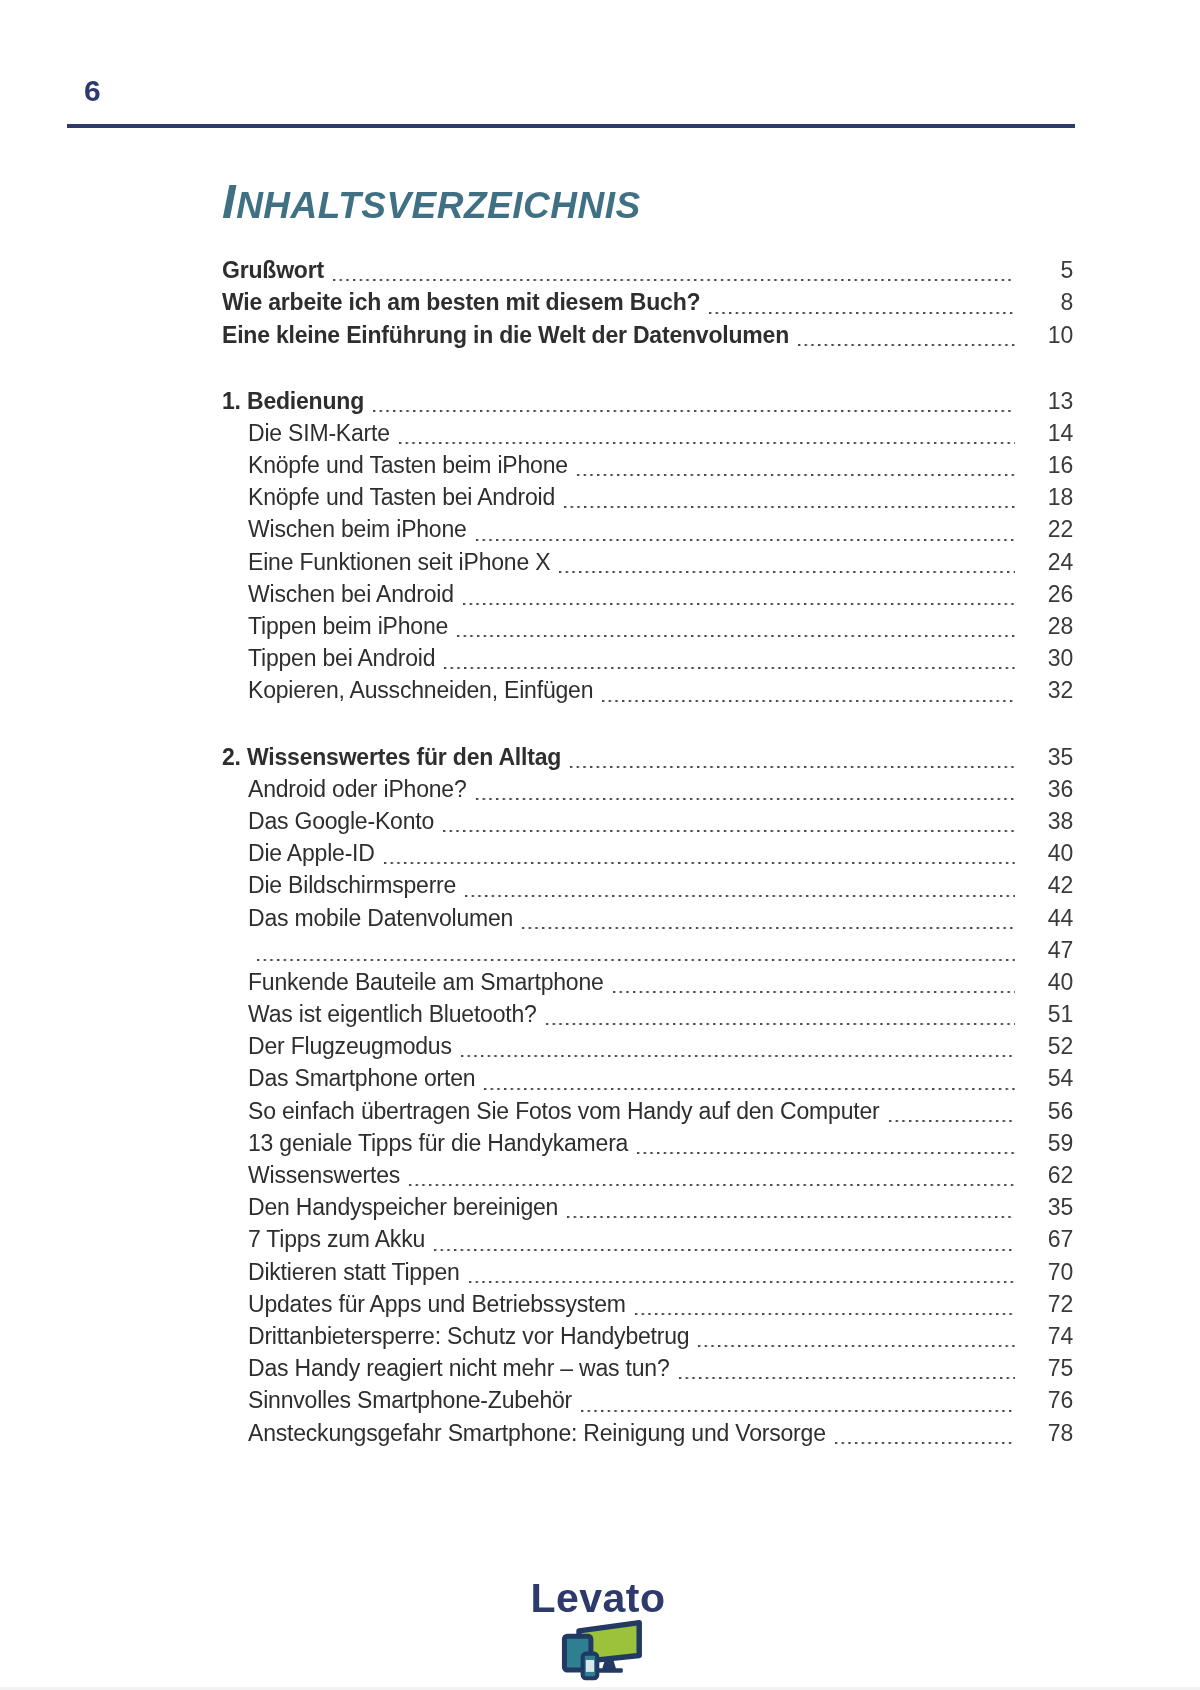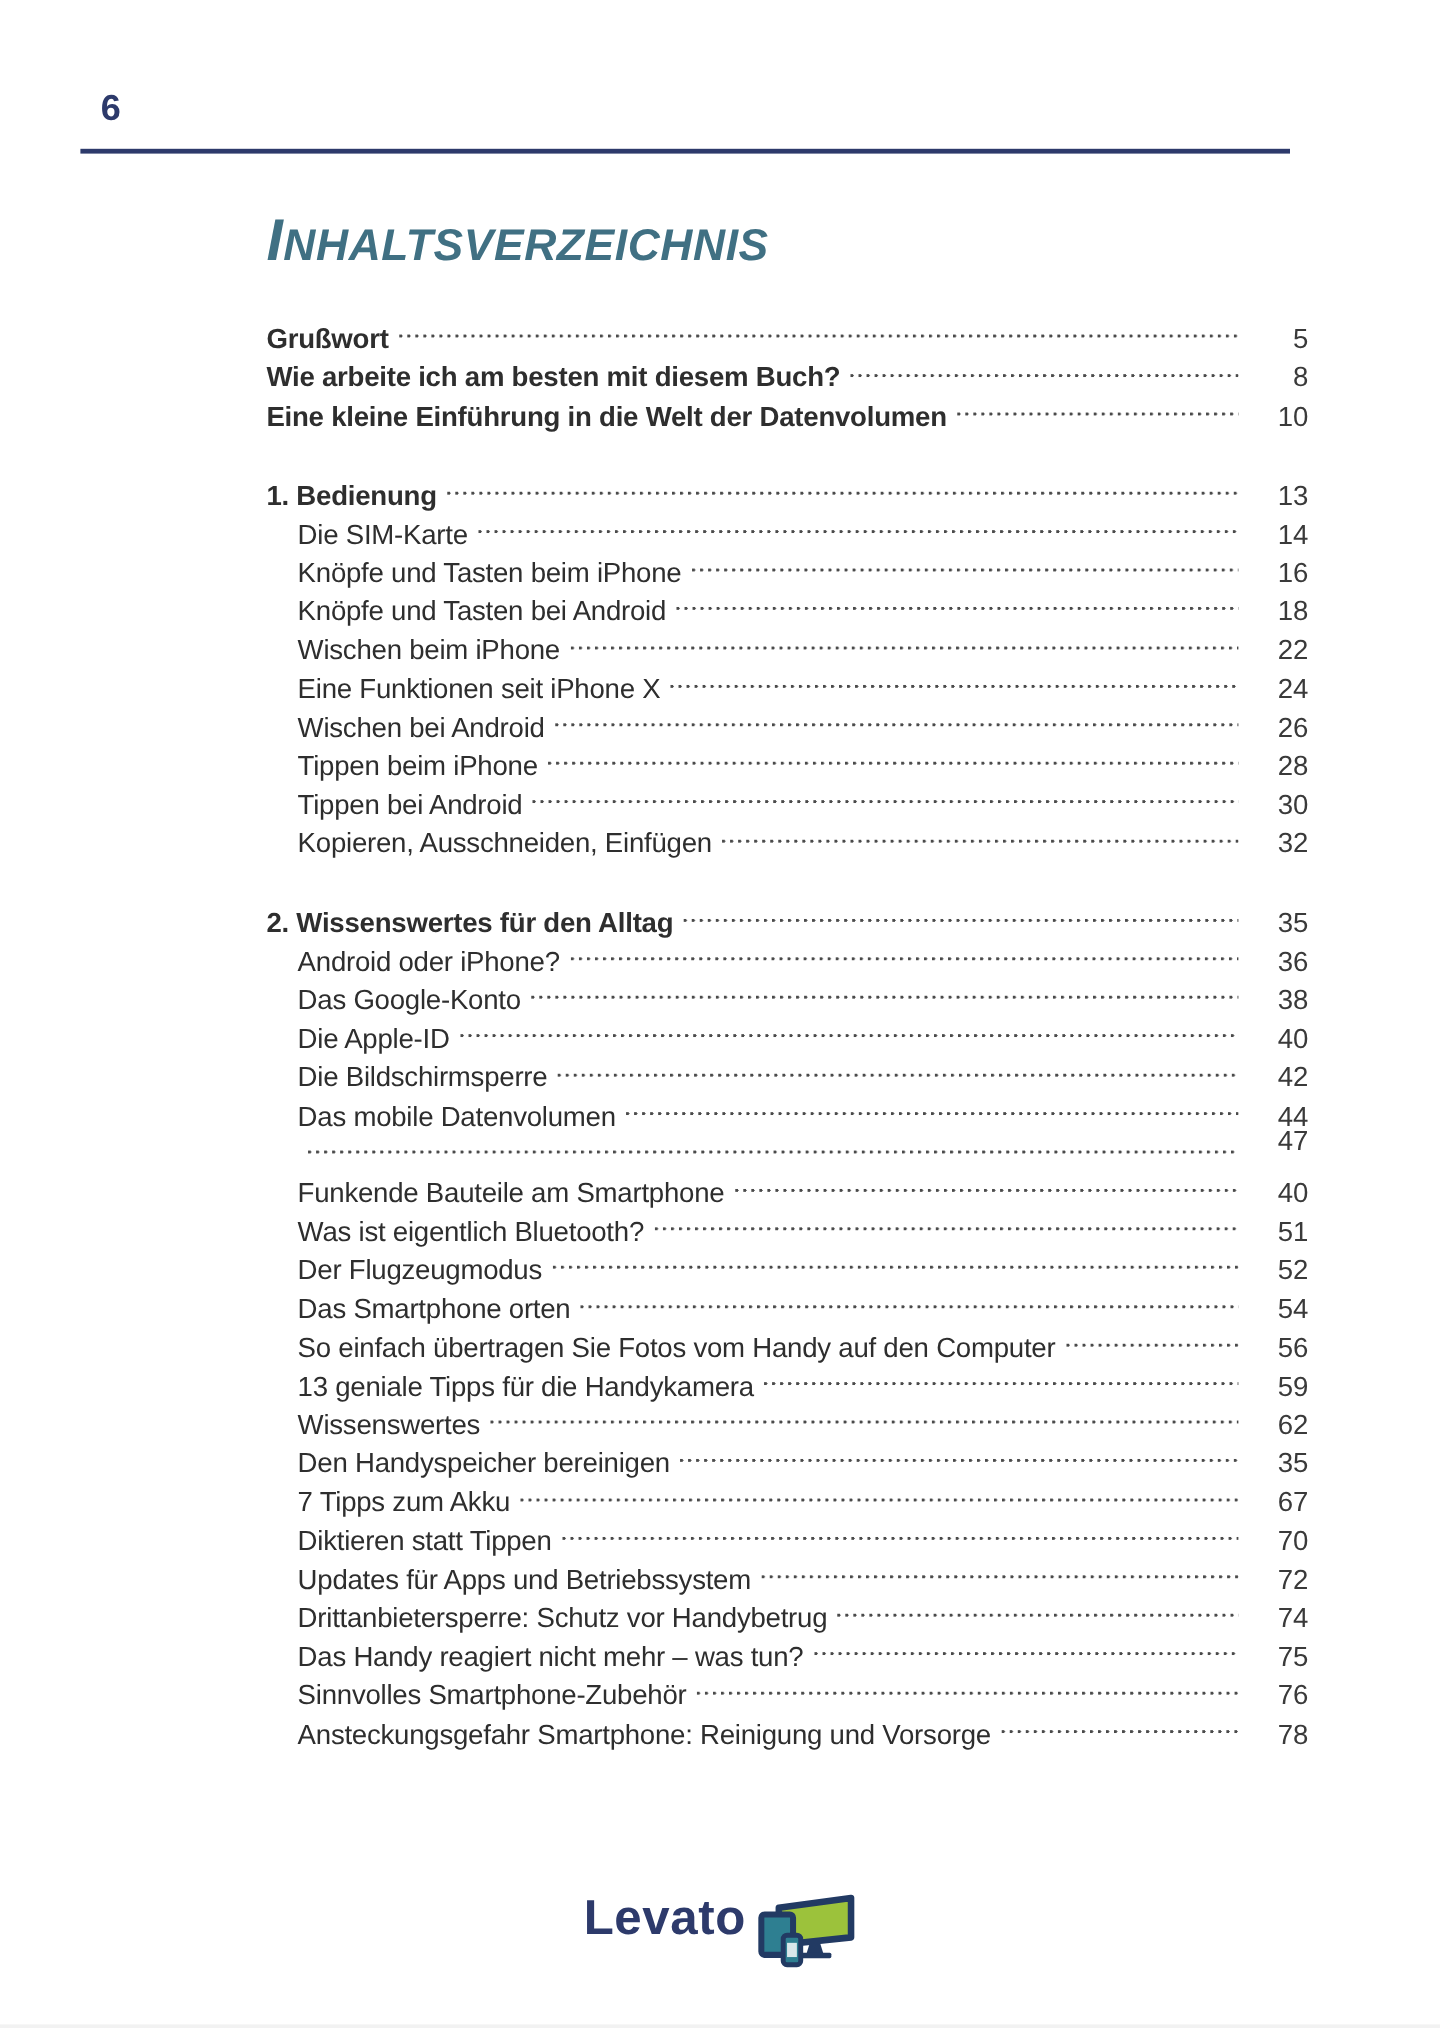--- a/index.html
+++ b/index.html
@@ -32,21 +32,21 @@
     width: 1008px;
     height: 4px;
     background: var(--navy, #2d3a6b);
   }
 
   
   .main {
     position: absolute;
     top: 168px;
     left: 222px;
-    right: 110px;
+    right: 127px;
   }
   .title {
     margin: 0 0 23px 0;
     font-style: italic;
     font-weight: 700;
     font-size: 37px;
     letter-spacing: 0.5px;
     color: var(--title-teal, #407083);
     text-transform: uppercase;
     line-height: 1.35;
@@ -61,21 +61,21 @@
     align-items: baseline;
     height: 32.2px;
     font-size: 23px;
     letter-spacing: -0.2px;
     white-space: nowrap;
   }
   .toc-row.bold .toc-label { font-weight: 700; }
   .toc-row.indent { padding-left: 26px; }
   .toc-row.gap { margin-top: 34px; }
 
-  .toc-label { flex: 0 0 auto; margin-top: 12px; }
+  .toc-label { flex: 0 0 auto; }
   .toc-leader {
     flex: 1 1 auto;
     align-self: flex-end;
     height: 4px;
     margin: 0 14px 7px 8px;
     background-image: radial-gradient(circle at 2px 2px, #4a4a4a 1.3px, transparent 1.55px);
     background-size: 6.7px 4px;
     background-repeat: repeat-x;
   }
   .toc-page {
@@ -86,21 +86,22 @@
   }
 
   
   .footer {
     position: absolute;
     left: 0;
     right: 0;
     top: 1578px;
     display: flex;
     justify-content: center;
-    align-items: flex-start;
+    align-items: center;
+    flex-direction: column;
   }
   .logo-text {
     font-size: 41px;
     font-weight: 600;
     letter-spacing: 0.5px;
     color: var(--navy, #223a63);
     line-height: 1;
     margin-right: 4px;
   }
   .logo-mark { display: block; }

